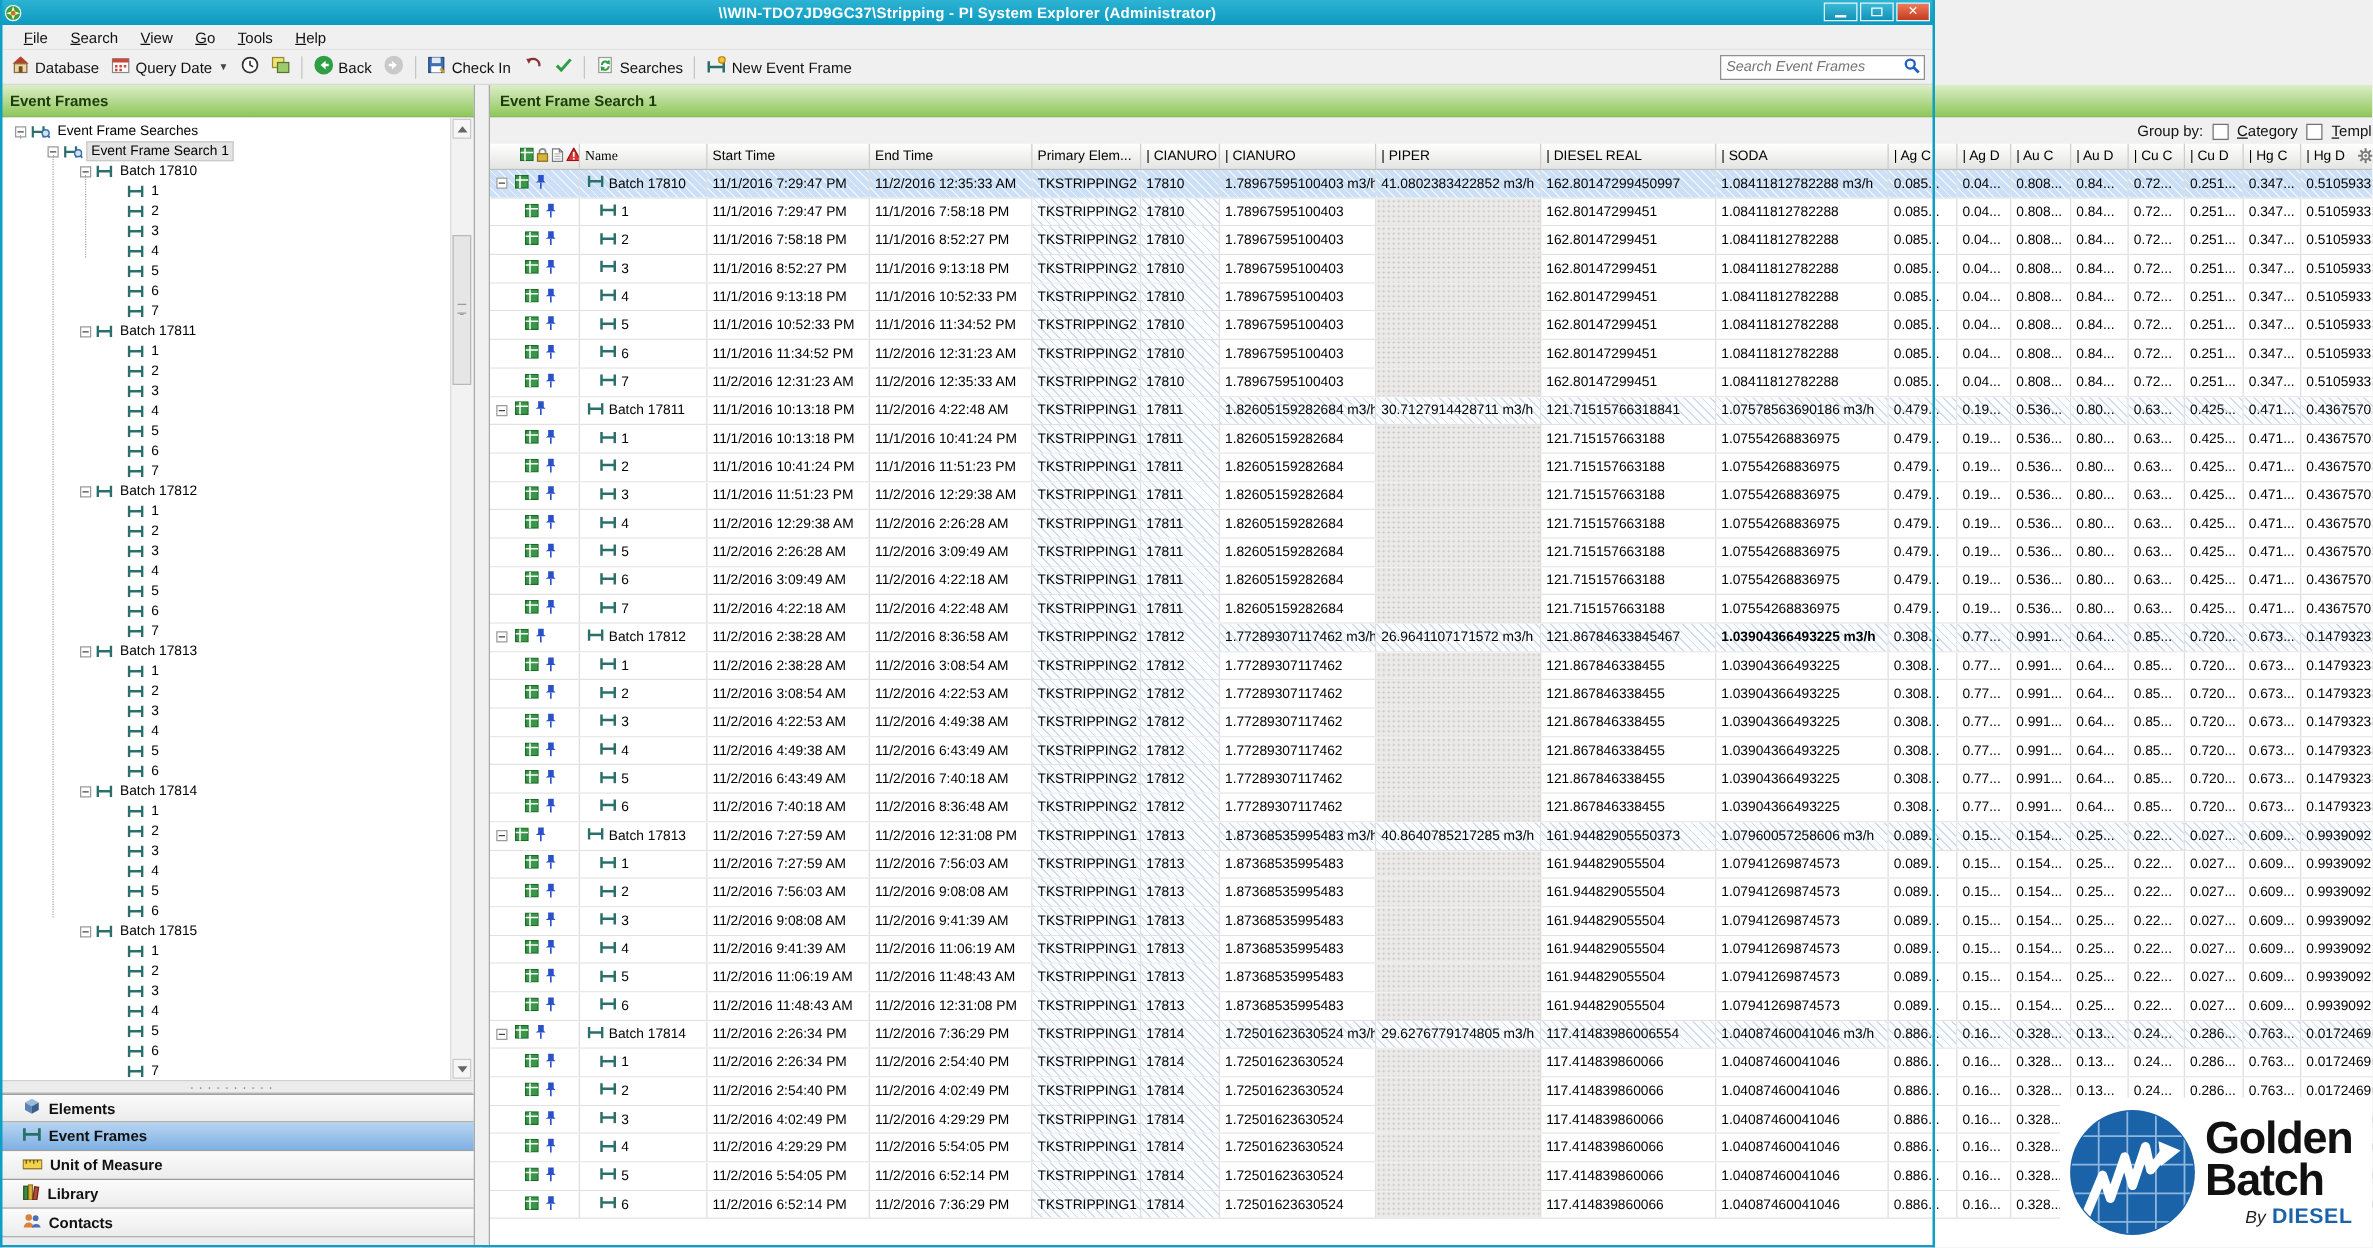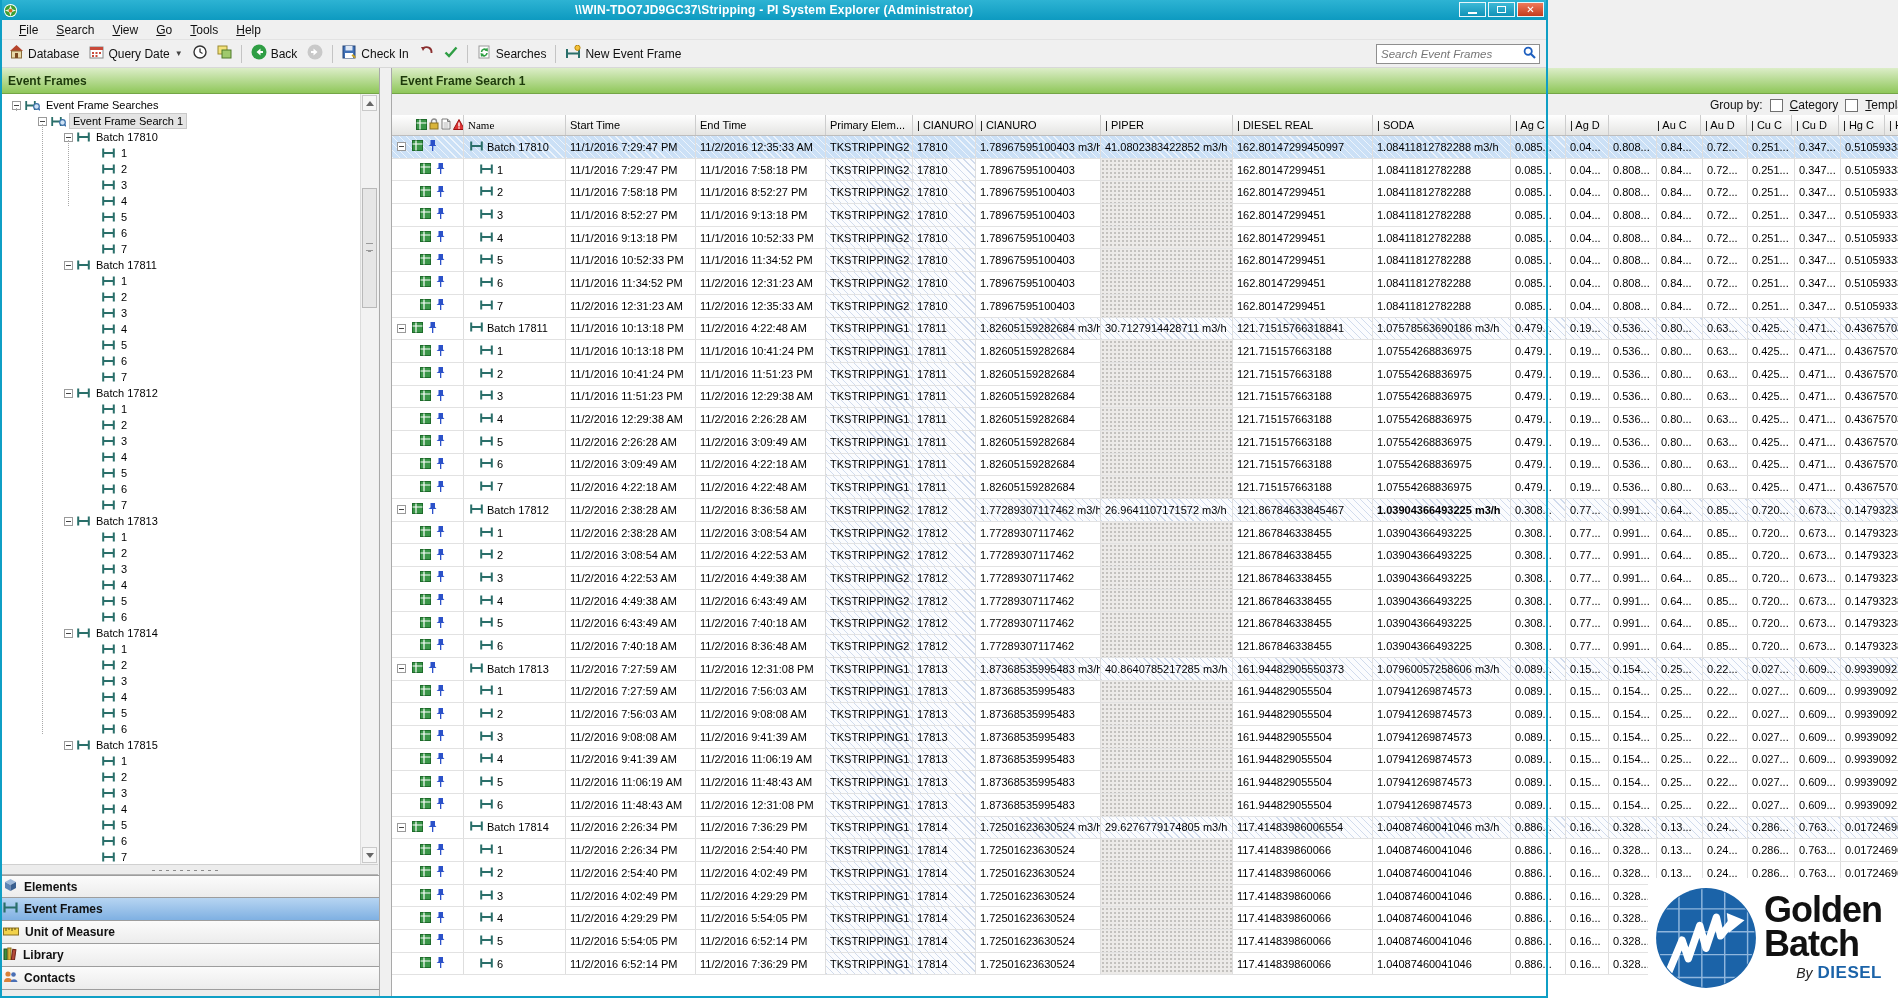--- a/index.html
+++ b/index.html
@@ -64,21 +64,21 @@
     border:1px solid #b9b9b9; }
   .thumb::after { content:""; position:absolute; left:3px; right:3px; top:54px; height:6px;
     border-top:1px solid #9a9a9a; border-bottom:1px solid #9a9a9a; box-shadow:0 3px 0 -2px #9a9a9a; }
   .hgrip { position:absolute; left:0; top:796px; width:378px; height:11px; background:#ececec;
     border-top:1px solid #d0d0d0; border-bottom:1px solid #b5b5b5; }
   .hgrip::after { content:""; position:absolute; left:150px; top:4px; width:70px; height:3px;
     background-image:radial-gradient(#8a8a8a 1px, transparent 1.2px); background-size:7px 3px; }
 
   .nav { position:absolute; left:0; top:807px; width:388px; }
   .nav-btn { height:23px; background:linear-gradient(#fbfbfb,#ececec); border-bottom:1px solid #9d9d9d;
-    display:flex; align-items:center; gap:6px; padding-left:3px; font-size:12px; font-weight:bold; color:#111;
+    display:flex; align-items:center; gap:6px; padding-left:18px; font-size:12px; font-weight:bold; color:#111;
     border-right:1px solid #9d9d9d; }
   .nav-btn:first-child { border-top:1px solid #9d9d9d; }
   .nav-btn.selected { background:linear-gradient(#b7d5f2,#7fb0e2); }
   .nav-rest { height:12px; background:#ececec; border-right:1px solid #9d9d9d; }
 
   
   .splitter { position:absolute; left:379px; top:68px; width:13px; height:930px; background:#f0f0f0;
     border-left:1px solid #a9a9a9; border-right:1px solid #a9a9a9; }
 
   
@@ -800,21 +800,21 @@
           </div>
           <div class="gh-cell" style="width: 138px;">
             <span>| SODA</span>
           </div>
           <div class="gh-cell" style="width: 55px;">
             <span>| Ag C</span>
           </div>
           <div class="gh-cell" style="width: 43px;">
             <span>| Ag D</span>
           </div>
-          <div class="gh-cell" style="width: 48px; margin-left: 44px;">
+          <div class="gh-cell" style="width: 48px;">
             <span>| Au C</span>
           </div>
           <div class="gh-cell" style="width: 46px;">
             <span>| Au D</span>
           </div>
           <div class="gh-cell" style="width: 45px;">
             <span>| Cu C</span>
           </div>
           <div class="gh-cell" style="width: 47px;">
             <span>| Cu D</span>

